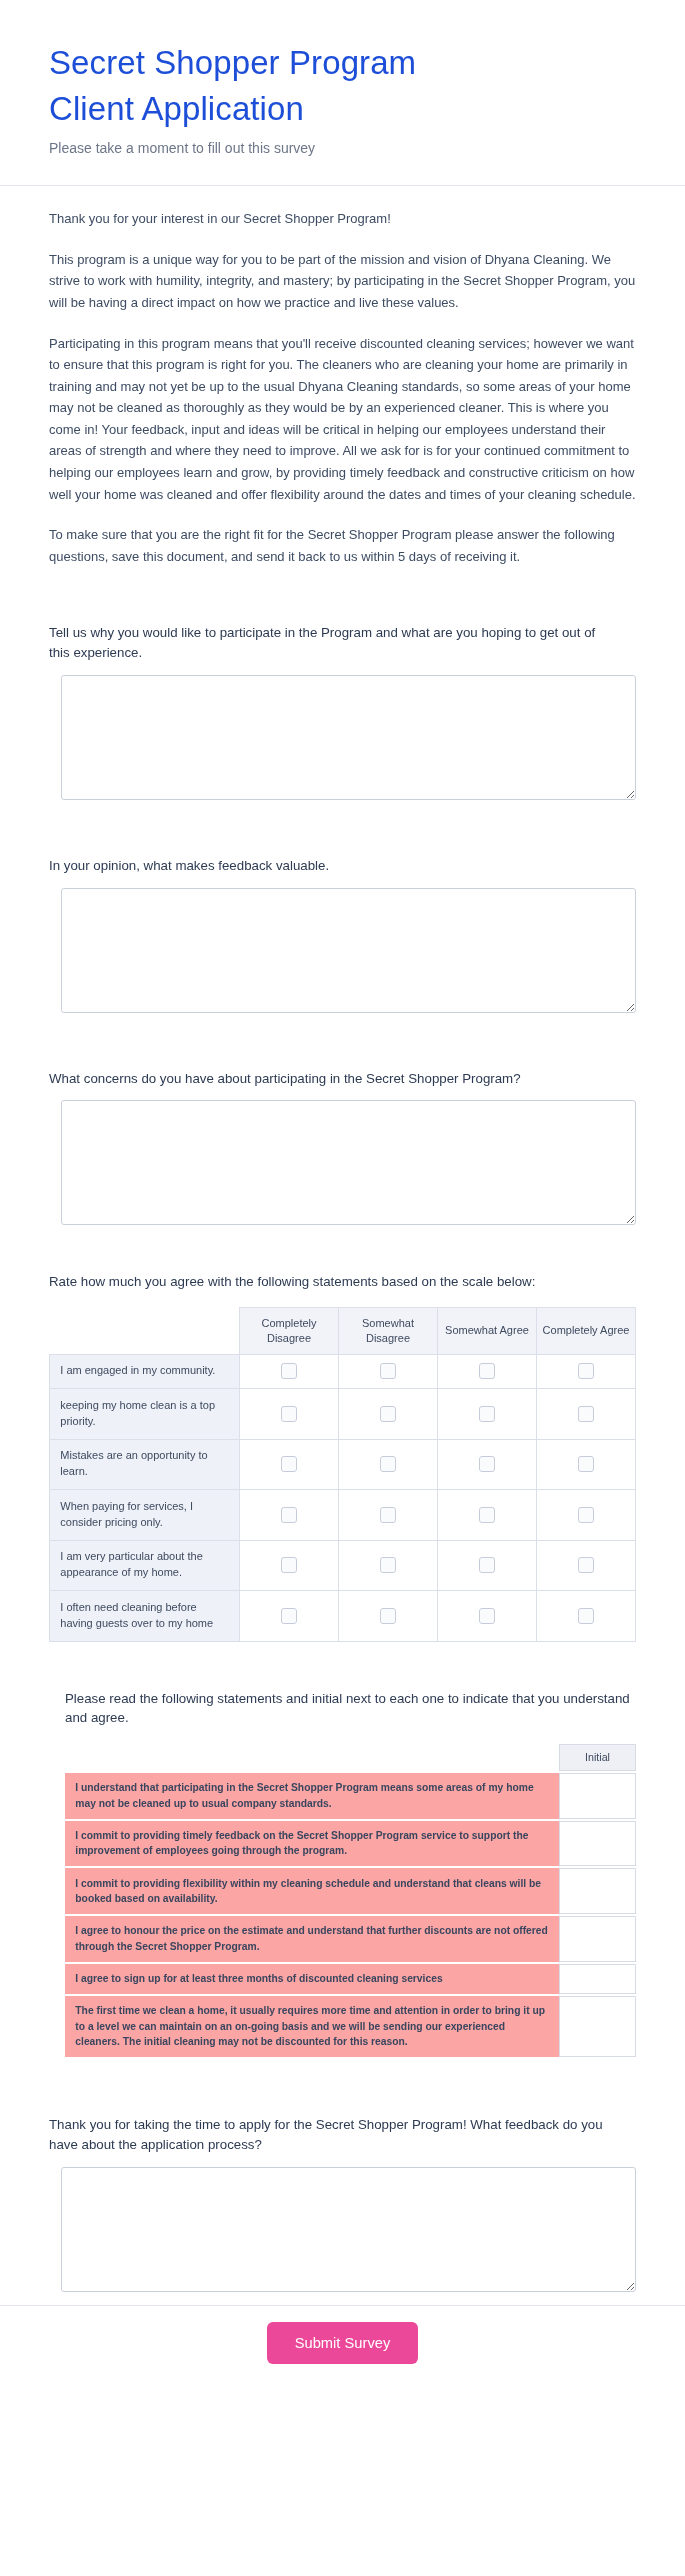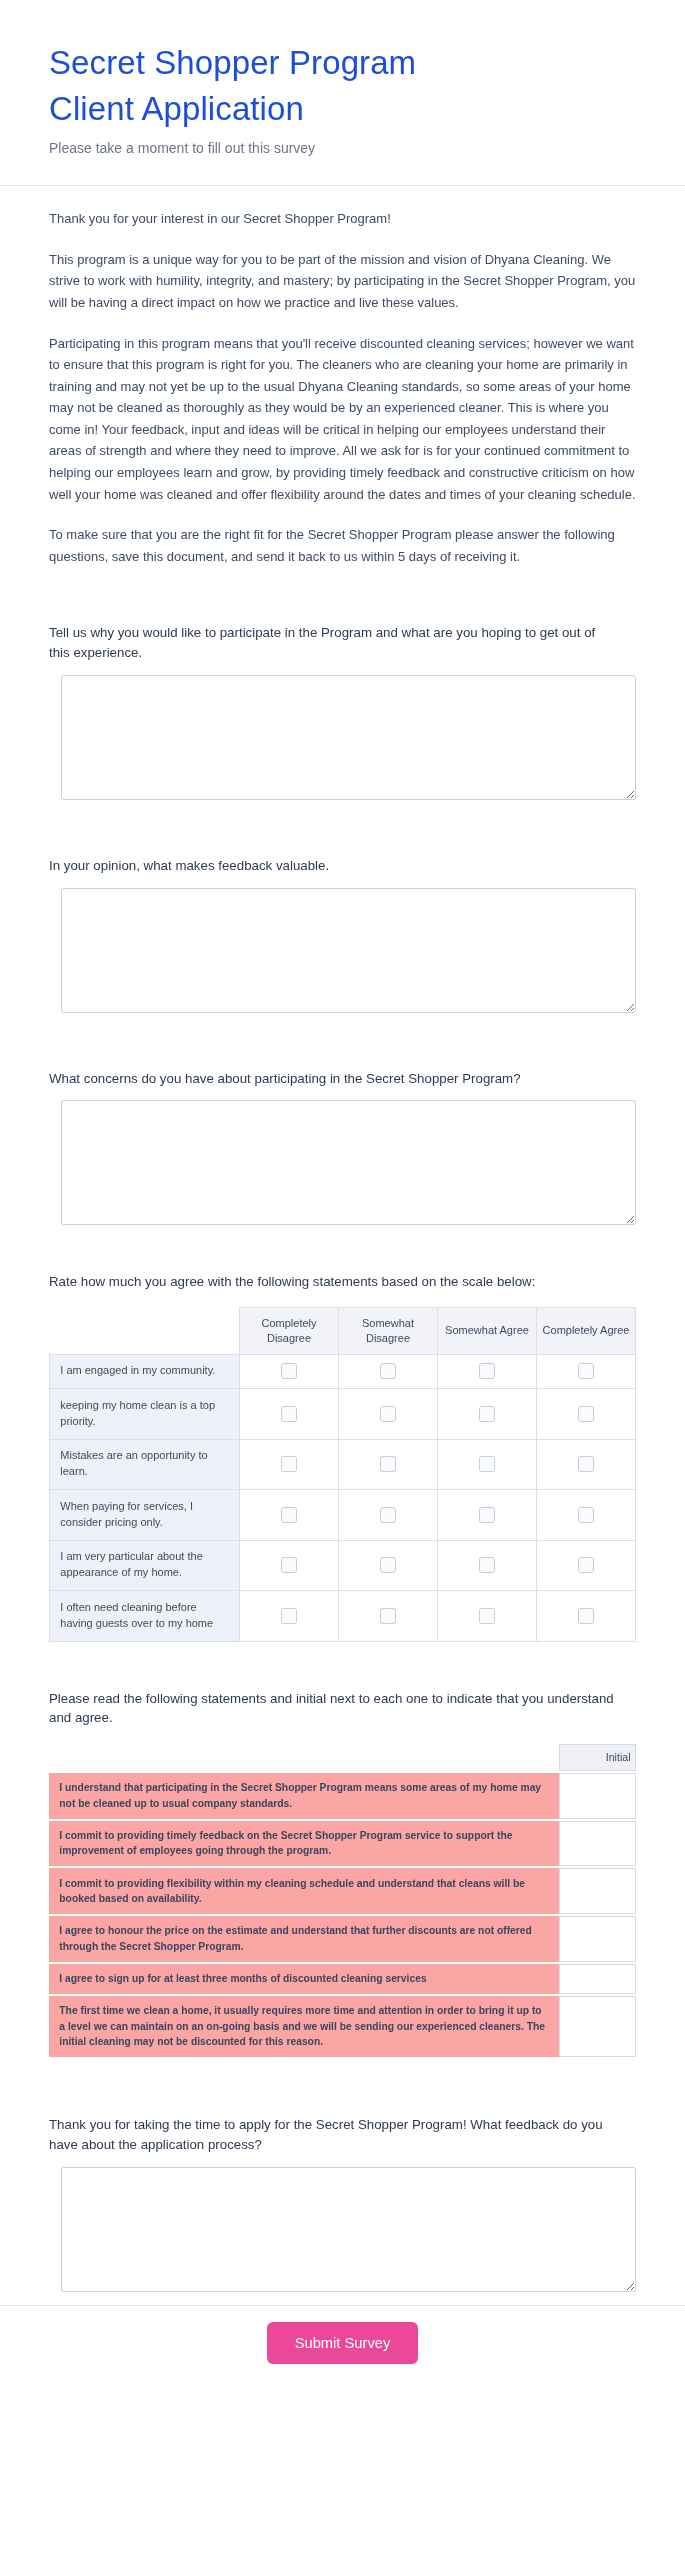--- a/index.html
+++ b/index.html
@@ -81,39 +81,39 @@
     width: 16px;
     height: 16px;
     border: 0.7px solid #c6ccd9;
     border-radius: 2.9px;
     background: #fafbfd;
     display: inline-block;
     vertical-align: middle;
     cursor: pointer;
   }
   
-  .initials-section { margin-top: 47px; }
+  .initials-section { margin-top: 47px; margin-left: 16px; }
   table.initials {
     width: 100%;
     border-collapse: separate;
     border-spacing: 0 2.2px;
     table-layout: fixed;
     margin-top: 13.3px;
     font-size: 10.3px;
   }
   .initials thead td.blank { border: none; background: transparent; }
   .initials thead th.initial-head {
     width: 77px;
     background: #eef0f6;
     border: 0.7px solid #d6dbe6;
     font-weight: 400;
     font-size: 10.7px;
     color: #3f4a5f;
     padding: 6.6px 4.4px;
-    text-align: right;
+    text-align: center;
   }
   .initials td.statement {
     background: #fca5a5;
     color: #3a465e;
     padding: 7.4px 10.3px;
     line-height: 1.5;
     font-weight: bold;
   }
   .initials td.initial-cell {
     background: #ffffff;

